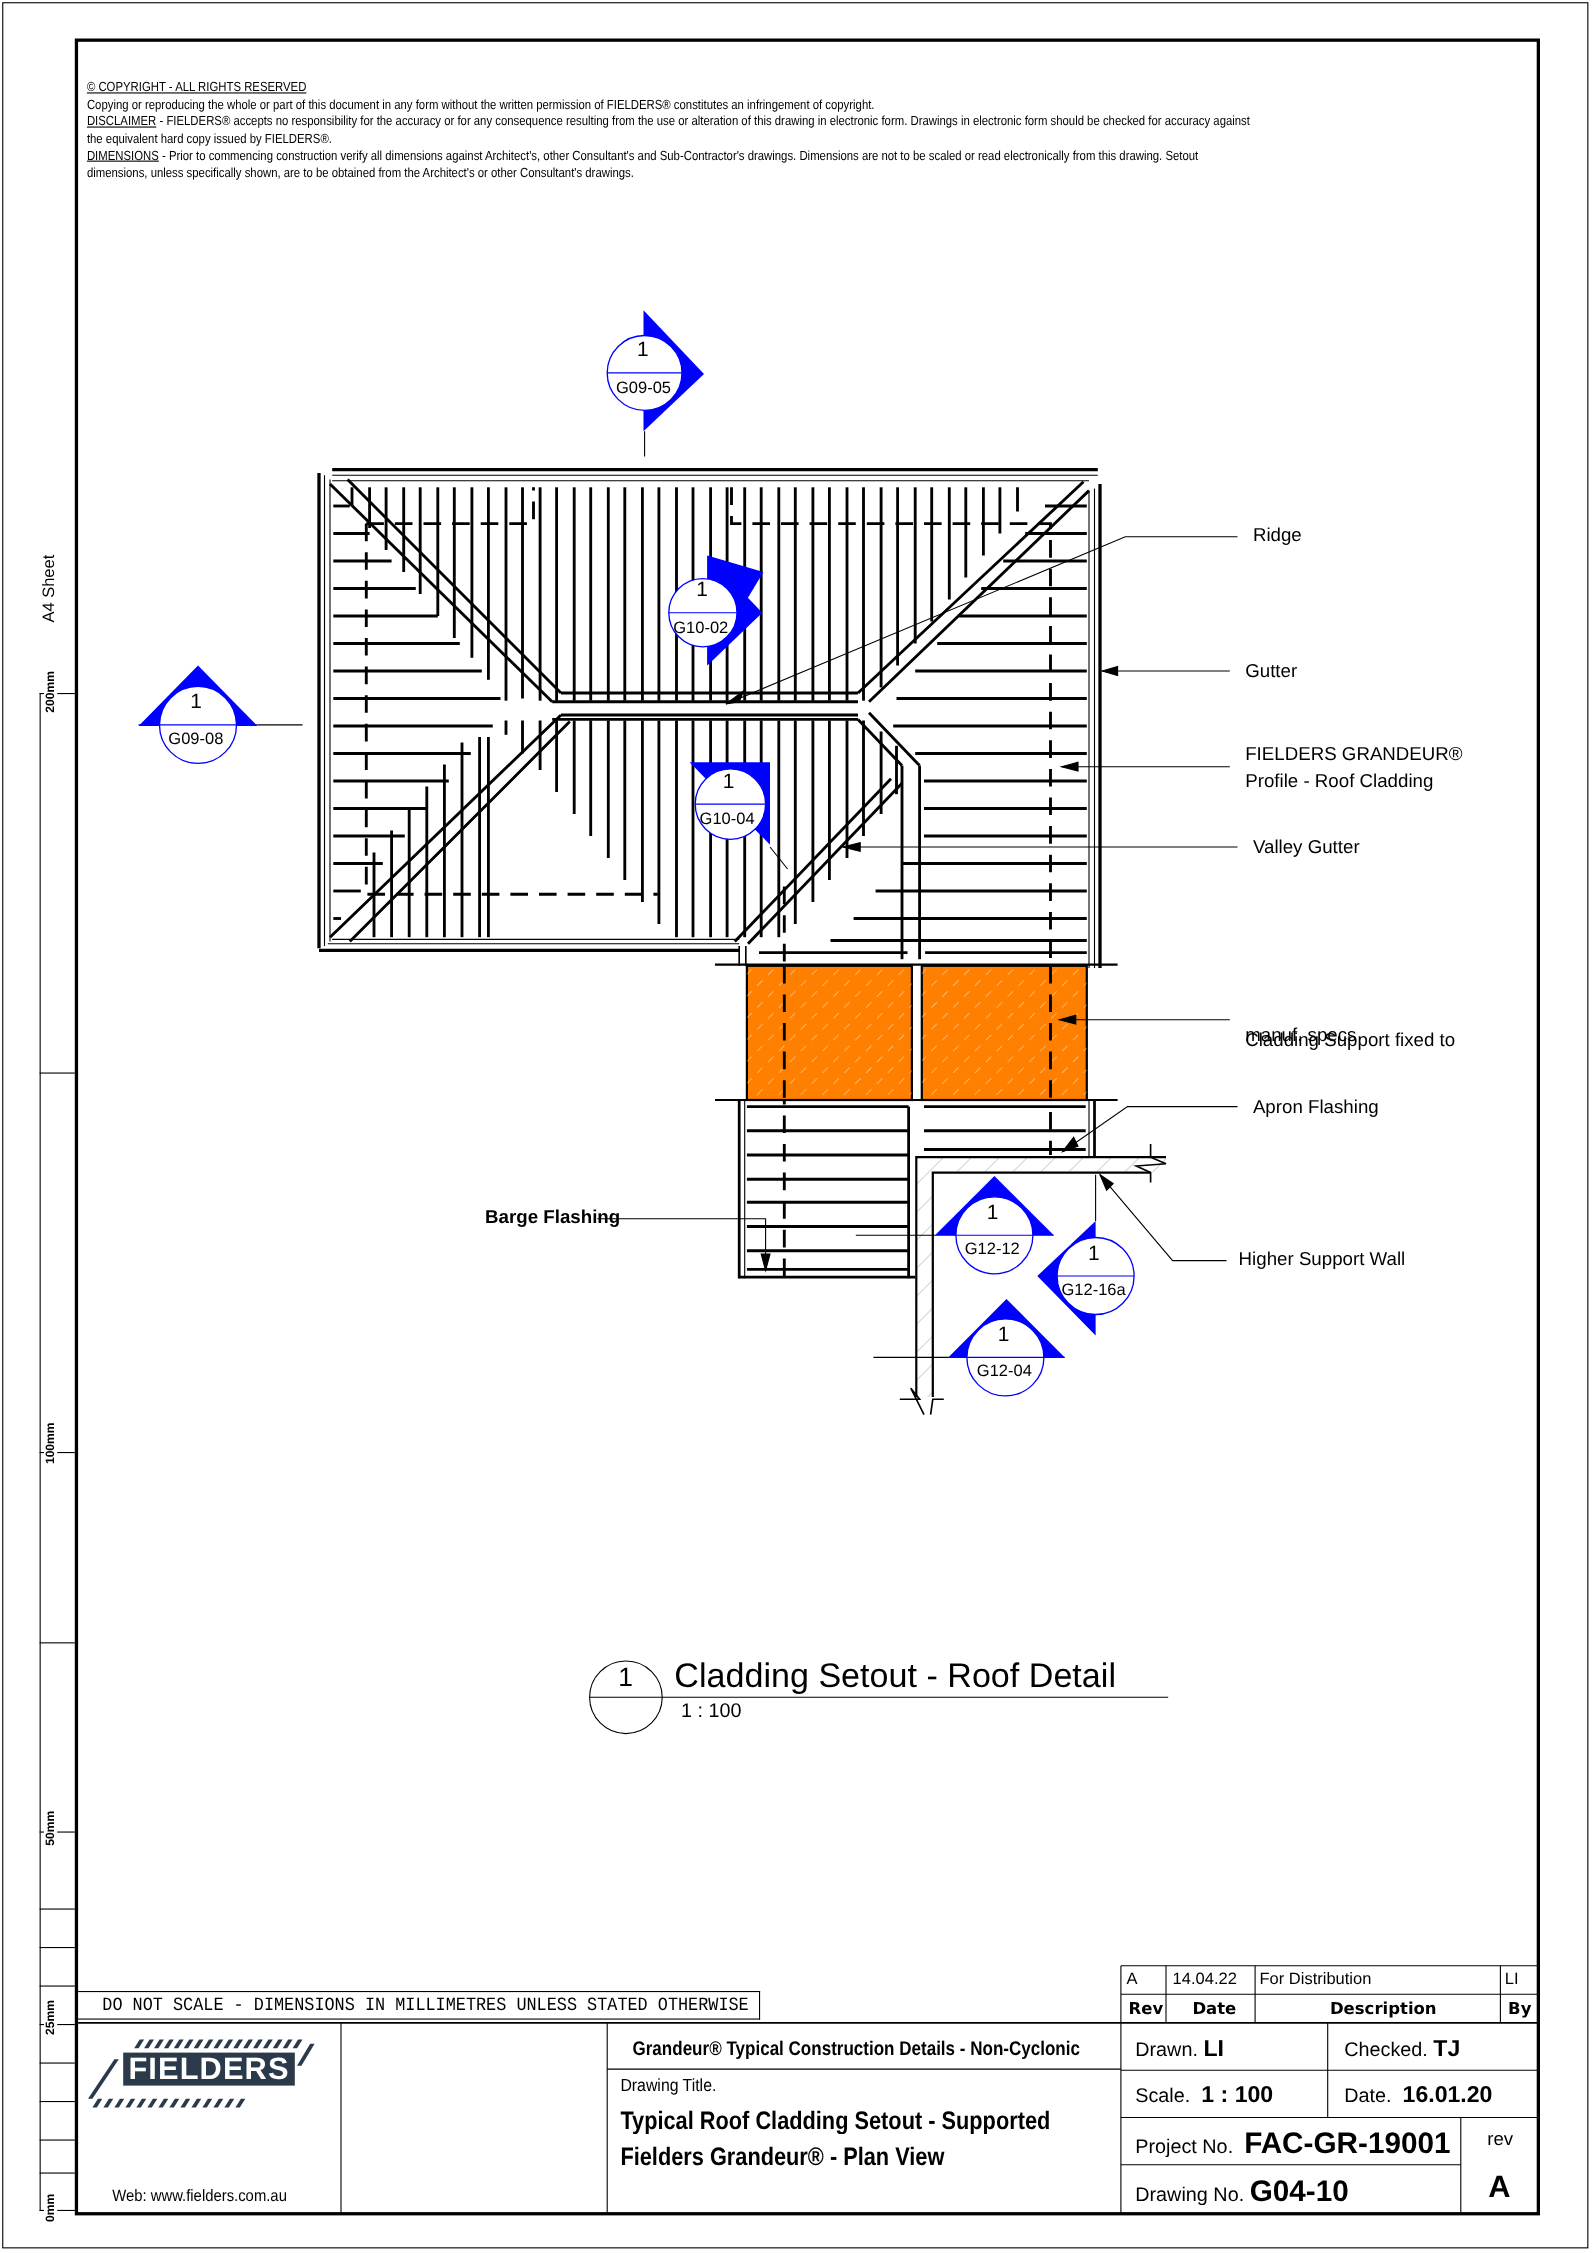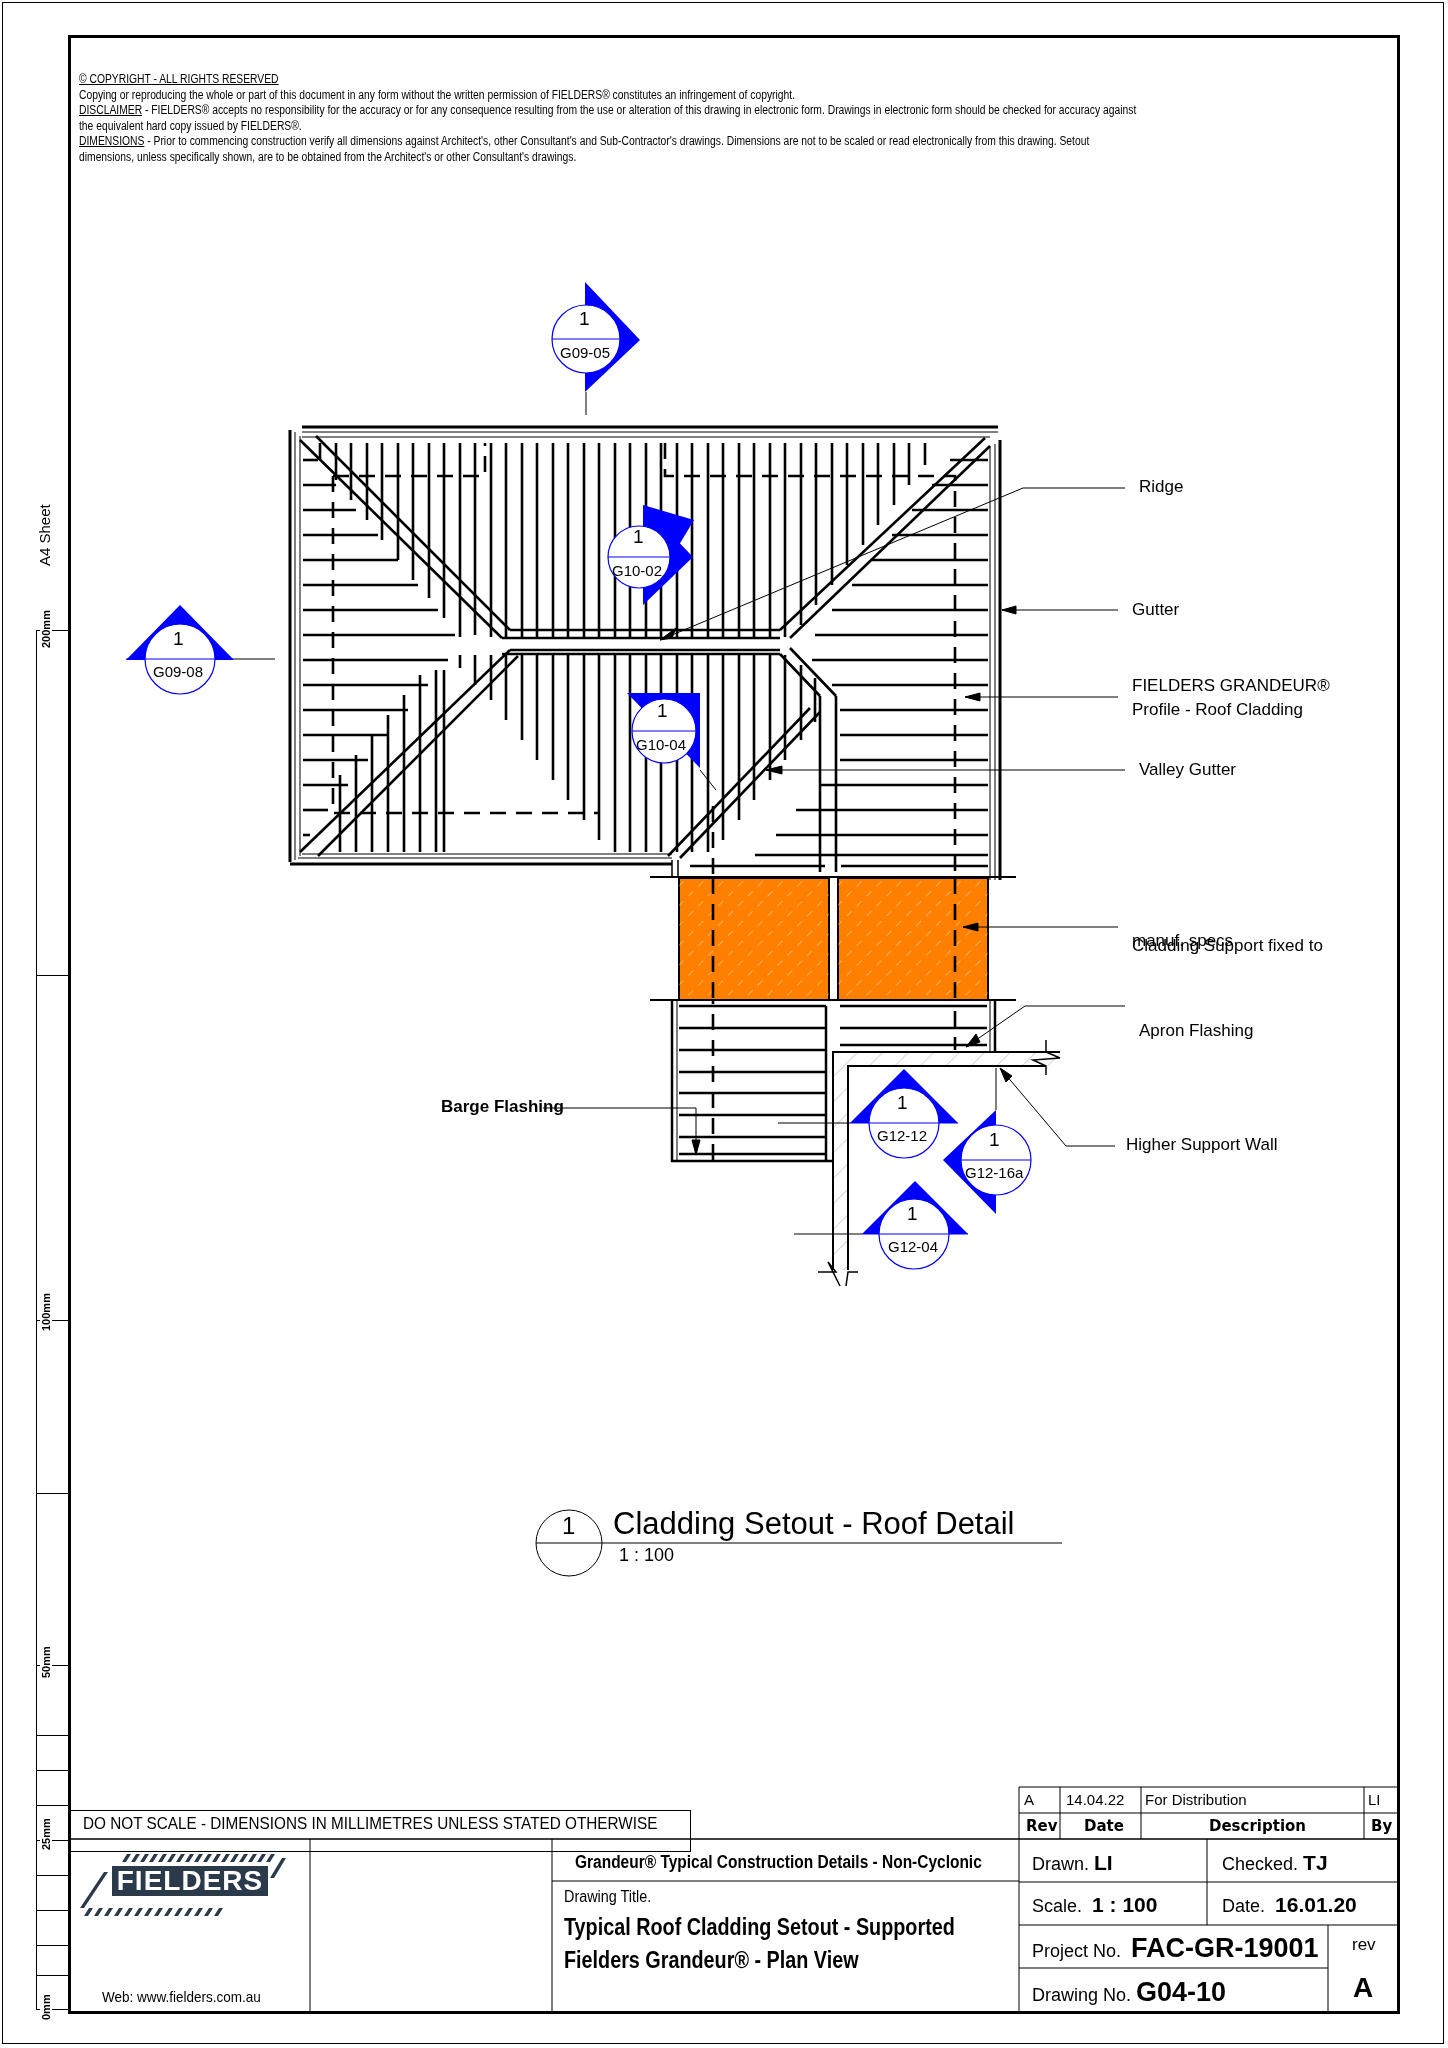--- a/index.html
+++ b/index.html
@@ -11,21 +11,21 @@
   .u { text-decoration:underline; }
   .ruler { position:absolute; left:36px; top:630px; width:32px; height:1380px; }
   .ruler .rl { position:absolute; left:0; width:32px; height:1px; background:#000; }
   .ruler .vline { position:absolute; left:0; top:0; width:1px; height:1380px; background:#000; }
   .rlabel { position:absolute; font-size:11px; font-weight:bold; transform:rotate(-90deg); transform-origin:left top; white-space:nowrap; background:#fff; padding:0 2px; }
   .a4 { position:absolute; left:36px; top:568px; font-size:15px; transform:rotate(-90deg); transform-origin:left top; white-space:nowrap; }
   svg.draw { position:absolute; left:0; top:0; }
   .callout { position:absolute; font-size:17px; white-space:nowrap; }
   .tag-num { font-size:19px; }
   .tag-ref { font-size:15px; }
-  .donot { position:absolute; left:71px; top:1810px; width:620px; height:42px; border:1px solid #000; border-left:none; font-size:17px; line-height:26px; padding-left:12px; box-sizing:border-box; white-space:nowrap; transform-origin:left; }
+  .donot { position:absolute; left:71px; top:1810px; width:620px; height:26px; border:1px solid #000; border-left:none; font-size:17px; line-height:26px; padding-left:22px; box-sizing:border-box; white-space:nowrap; transform-origin:left;font-family:Liberation Mono, monospace; }
   .tb { position:absolute; font-size:18px; }
 </style>
 </head>
 <body>
 
 <div class="outer"></div>
 <div class="frame"></div>
 
 <div class="a4" style="top:566px;">A4 Sheet</div>
 <div class="ruler">
@@ -375,21 +375,21 @@
 <div class="callout tag-num" style="left:907px; top:1203px;">1</div>
 <div class="callout tag-ref" style="left:888px; top:1238px;">G12-04</div>
 
 <div class="callout" style="left:1139px; top:477px;">Ridge</div>
 <div class="callout" style="left:1132px; top:600px;">Gutter</div>
 <div class="callout" style="left:1132px; top:676px;">FIELDERS GRANDEUR®</div>
 <div class="callout" style="left:1132px; top:700px;">Profile - Roof Cladding</div>
 <div class="callout" style="left:1139px; top:760px;">Valley Gutter</div>
 <div class="callout" style="left:1132px; top:907px;margin-top:29px;">Cladding Support fixed to</div>
 <div class="callout" style="left:1132px; top:931px;">manuf. specs</div>
-<div class="callout" style="left:1139px; top:997px;margin-top:24px;">Apron Flashing</div>
+<div class="callout" style="left:1139px; top:997px;">Apron Flashing</div>
 <div class="callout" style="left:441px; top:1097px;font-weight:bold;">Barge Flashing</div>
 <div class="callout" style="left:1126px; top:1135px;">Higher Support Wall</div>
 
 <div class="callout" style="left:562px; top:1512px; font-size:24px;">1</div>
 <div class="callout" style="left:613px; top:1506px; font-size:31px;">Cladding Setout - Roof Detail</div>
 <div class="callout" style="left:619px; top:1545px; font-size:18px;">1 : 100</div>
 
 <div class="donot"><span style="display:inline-block; transform:scaleX(0.9); transform-origin:left;">DO NOT SCALE - DIMENSIONS IN MILLIMETRES UNLESS STATED OTHERWISE</span></div>
 
 <svg class="draw" width="1448" height="2048" viewBox="0 0 1448 2048" style="pointer-events:none;">

